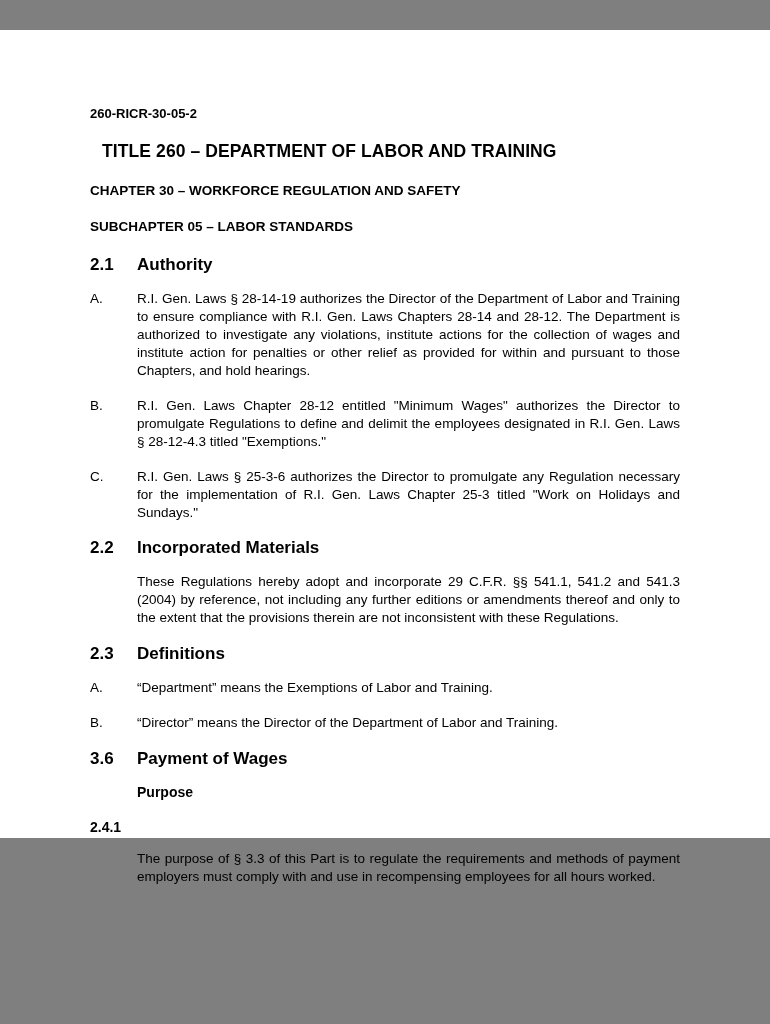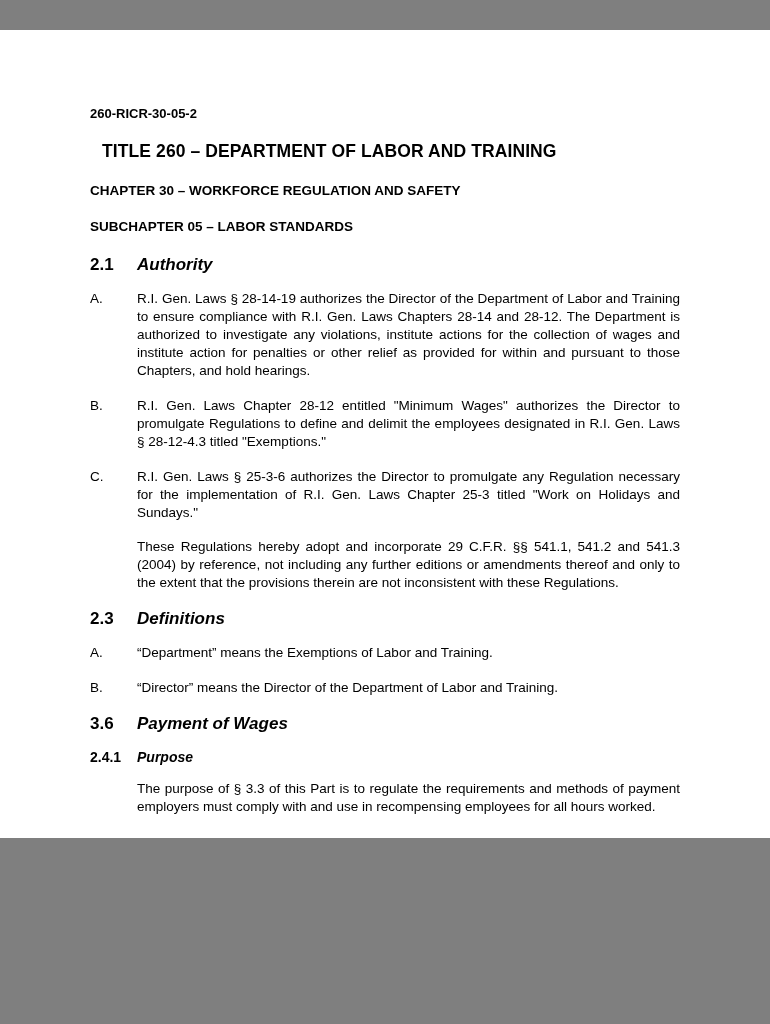--- a/index.html
+++ b/index.html
@@ -56,21 +56,20 @@
     font-size: 17px;
     font-weight: bold;
     margin: 5px 0 15px 0;
   }
   .sec-num {
     width: 47px;
     flex-shrink: 0;
   }
   .sec-title {
     flex: 1;
-    font-style: italic;
   }
   .list-item {
     display: flex;
     font-size: 13.5px;
     line-height: 1.33;
     margin: 0 0 17px 0;
   }
   .item-label {
     width: 47px;
     flex-shrink: 0;
@@ -84,20 +83,21 @@
   }
   .subsection-heading {
     display: flex;
     font-size: 14px;
     font-weight: bold;
     margin: 2px 0 15px 0;
   }
   .subsec-num {
     width: 47px;
     flex-shrink: 0;
+    margin-top: 35px;
   }
 </style>
 </head>
 <body>
 
 <div class="viewport">
   <div class="page">
 
     <p class="doc-number">260-RICR-30-05-2</p>
 
@@ -121,20 +121,24 @@
     <div class="list-item">
       <span class="item-label">B.</span>
       <span class="item-text">R.I. Gen. Laws Chapter 28-12 entitled "Minimum Wages" authorizes the Director to promulgate Regulations to define and delimit the employees designated in R.I. Gen. Laws § 28-12-4.3 titled "Exemptions."</span>
     </div>
 
     <div class="list-item">
       <span class="item-label">C.</span>
       <span class="item-text">R.I. Gen. Laws § 25-3-6 authorizes the Director to promulgate any Regulation necessary for the implementation of R.I. Gen. Laws Chapter 25-3 titled "Work on Holidays and Sundays."</span>
     </div>
 
+    <div class="section-heading">
+      <span class="sec-num">2.2</span>
+      <span class="sec-title">Incorporated Materials</span>
+    </div>
 
     <p class="body-text indented">These Regulations hereby adopt and incorporate 29 C.F.R. §§ 541.1, 541.2 and 541.3 (2004) by reference, not including any further editions or amendments thereof and only to the extent that the provisions therein are not inconsistent with these Regulations.</p>
 
     <div class="section-heading">
       <span class="sec-num">2.3</span>
       <span class="sec-title">Definitions</span>
     </div>
 
     <div class="list-item">
       <span class="item-label">A.</span>

